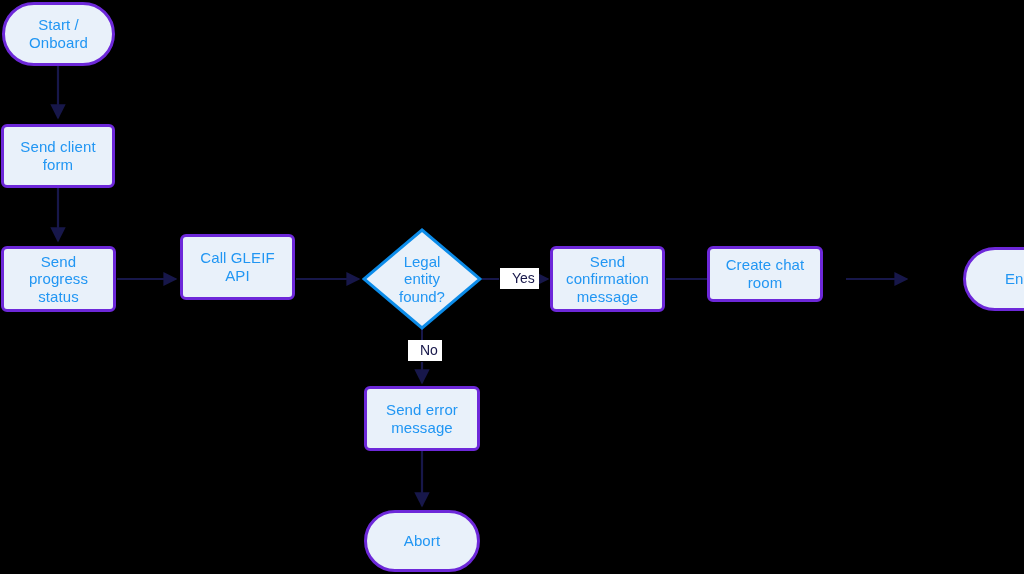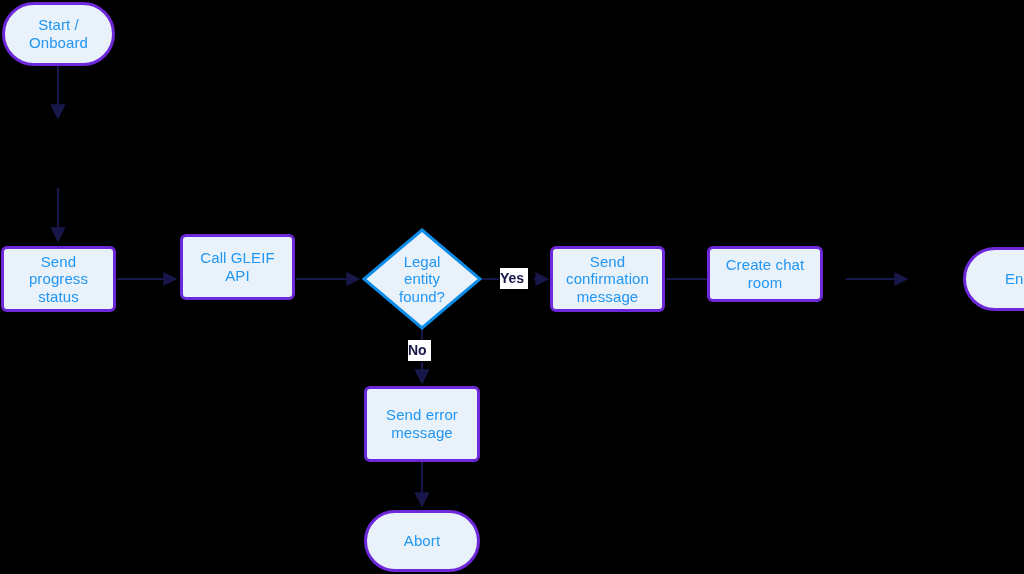--- a/index.html
+++ b/index.html
@@ -72,24 +72,24 @@
     text-align: center;
     color: #2196f3;
     font-size: 15px;
     line-height: 1.17;
     white-space: pre-line;
   }
   .edge-label {
     position: absolute;
     background: #ffffff;
     color: #17174a;
-    font-weight: bold;
+    font-weight: normal;
     font-size: 14px;
     line-height: 1;
-    padding: 3px 4px 4px 0;
+    padding: 3px 4px 4px 12px;
     z-index: 4;
     white-space: nowrap;
   }
 </style>
 </head>
 <body>
 
 <div id="canvas">
 
   <svg id="edges" viewBox="0 0 1024 574" width="1024" height="574" xmlns="http://www.w3.org/2000/svg">
@@ -120,20 +120,24 @@
     <line x1="422" y1="362" x2="422" y2="383" stroke="#17174a" stroke-width="2.2" marker-end="url(#arrowhead)"></line>
 
     <line x1="422" y1="451" x2="422" y2="506" stroke="#17174a" stroke-width="2.2" marker-end="url(#arrowhead)"></line>
   </svg>
 
   <div class="node terminal" style="left:2px; top:2px; width:113px; height:64px;">
     <span class="node-label">Start /
 Onboard</span>
   </div>
 
+  <div class="node process" style="left:1px; top:124px; width:114px; height:64px;">
+    <span class="node-label">Send client
+form</span>
+  </div>
 
   <div class="node process" style="left:1px; top:246px; width:115px; height:66px;">
     <span class="node-label">Send
 progress
 status</span>
   </div>
 
   <div class="node process" style="left:180px; top:234px; width:115px; height:66px;">
     <span class="node-label">Call GLEIF
 API</span>
@@ -156,21 +160,21 @@
 
   <div class="node process" style="left:707px; top:246px; width:116px; height:56px;">
     <span class="node-label">Create chat
 room</span>
   </div>
 
   <div class="node terminal" style="left:963px; top:247px; width:111px; height:64px;">
     <span class="node-label">End</span>
   </div>
 
-  <div class="node process" style="left:364px; top:386px; width:116px; height:76px;">
+  <div class="node process" style="left:364px; top:386px; width:116px; height:65px;">
     <span class="node-label">Send error
 message</span>
   </div>
 
   <div class="node terminal" style="left:364px; top:510px; width:116px; height:62px;">
     <span class="node-label">Abort</span>
   </div>
 
   <div class="edge-label" style="left:500px; top:268px;">Yes</div>
 

